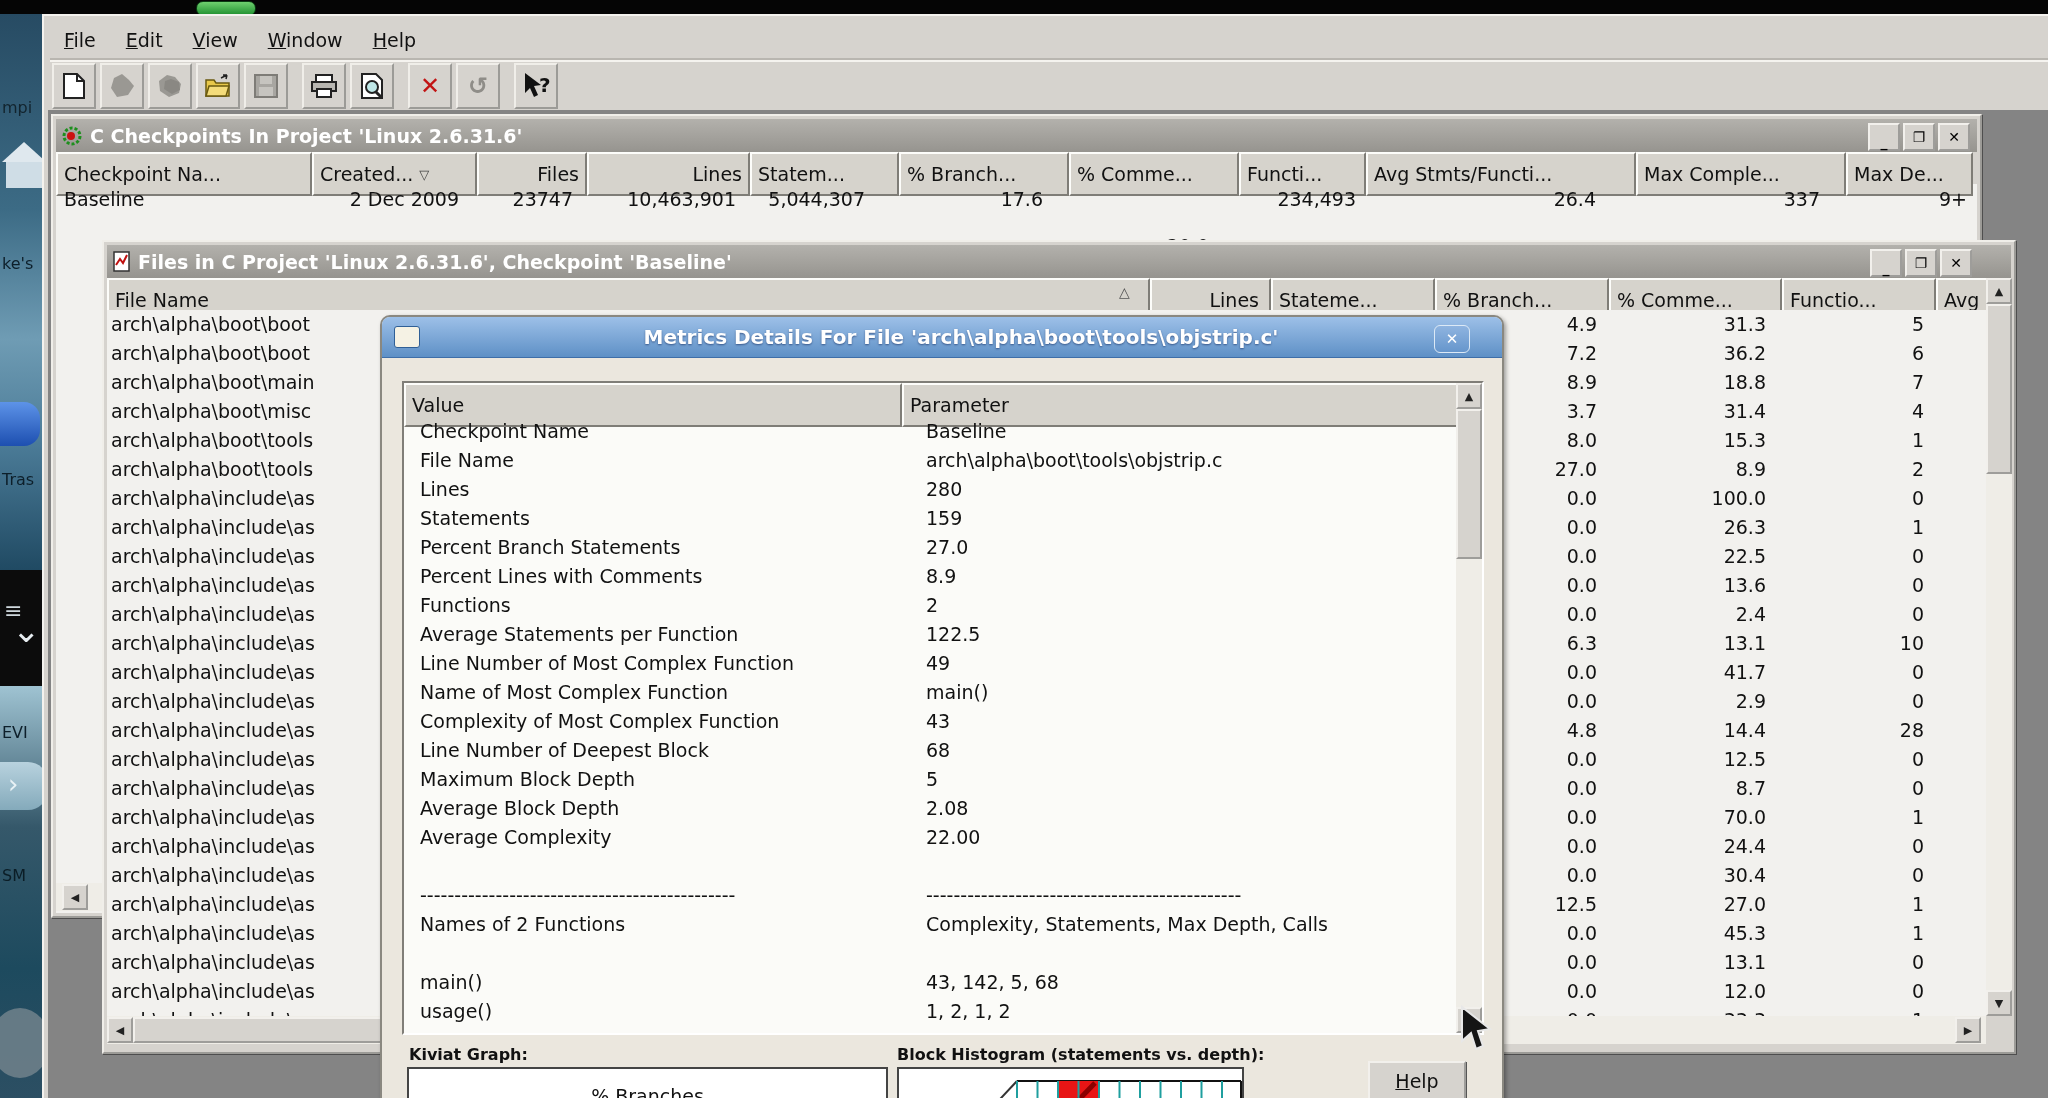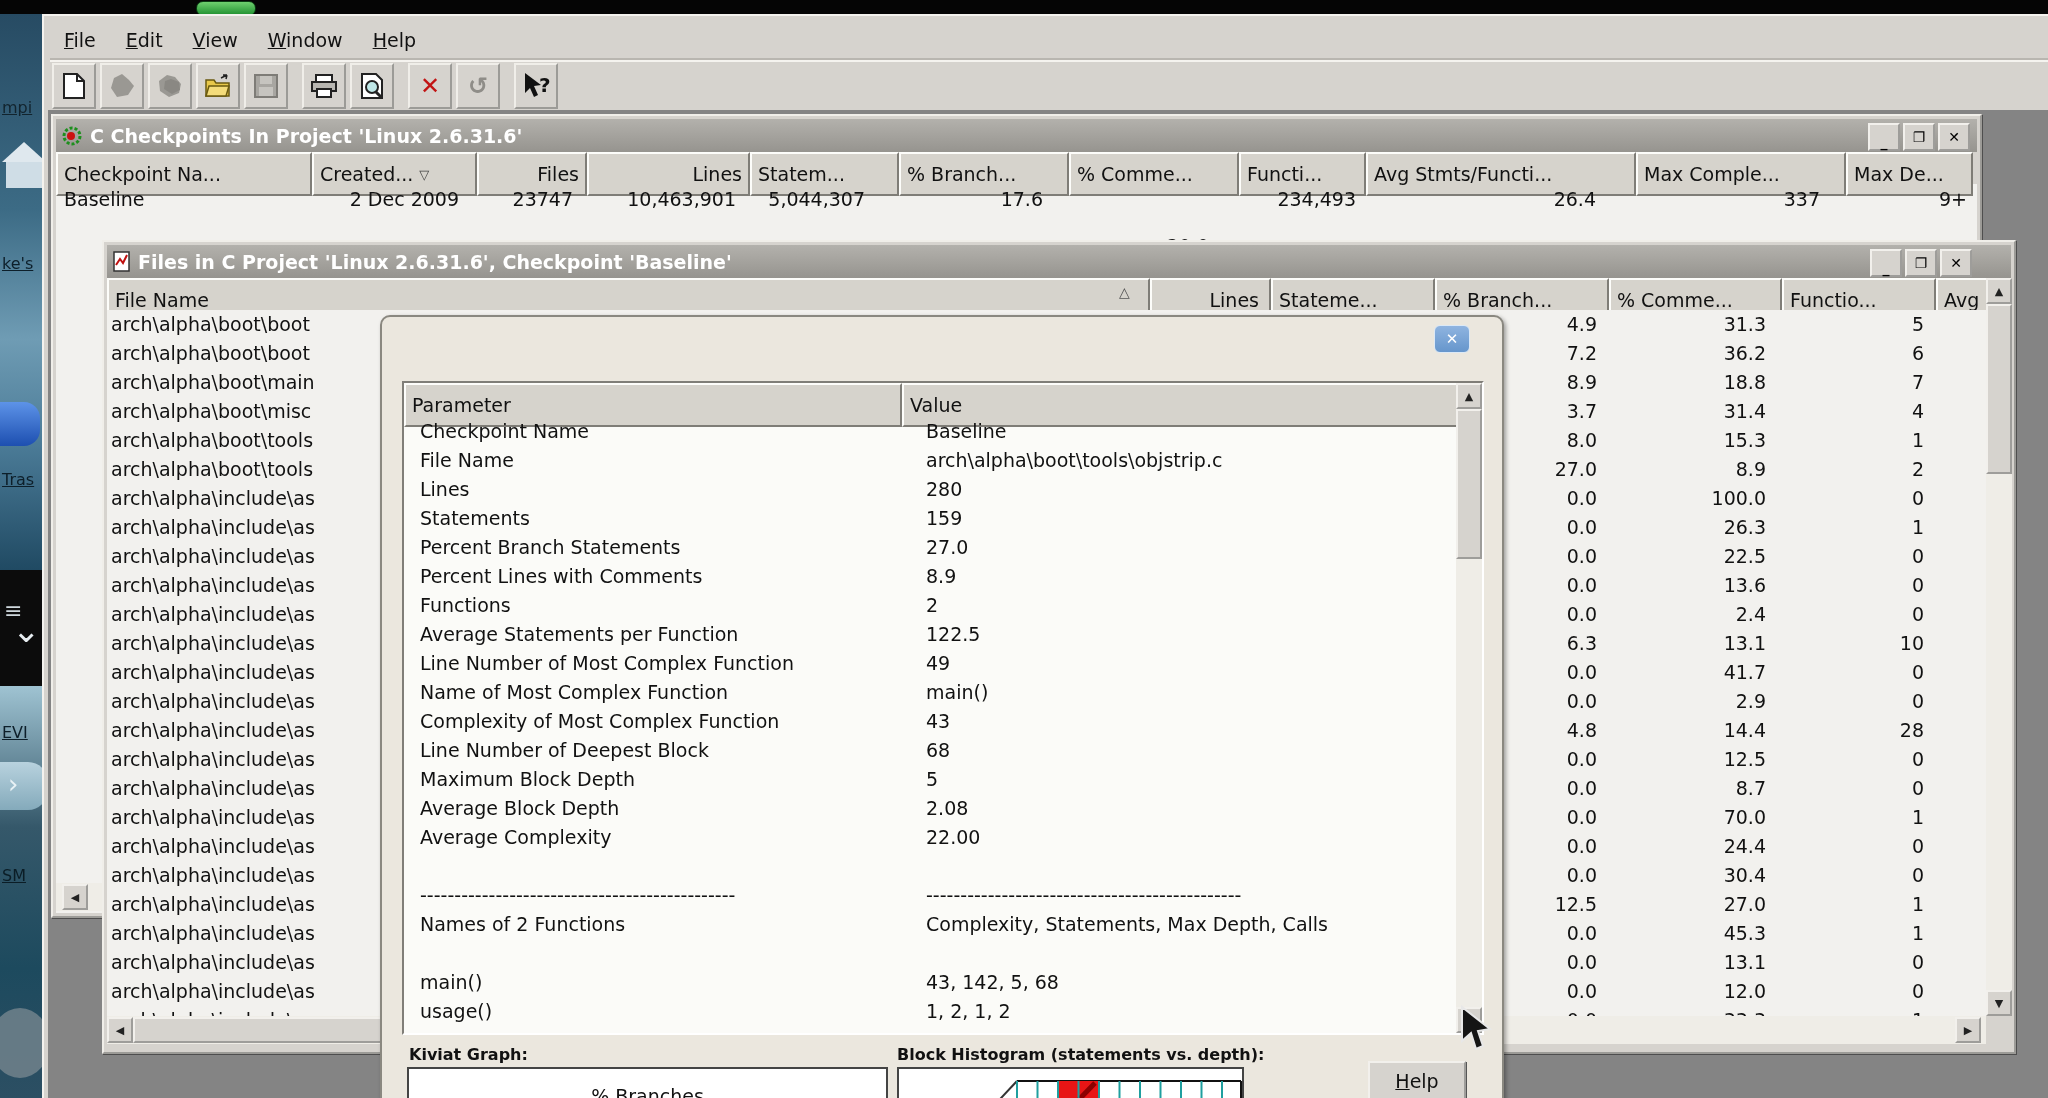--- a/index.html
+++ b/index.html
@@ -5,21 +5,21 @@
   html,body{margin:0;padding:0;background:#000;}
   .screen{position:relative;width:2048px;height:1098px;overflow:hidden;
     font-family:"DejaVu Sans","Liberation Sans",sans-serif;color:#111;background:#000;}
   
   .topbar{position:absolute;left:0;top:0;width:2048px;height:14px;background:#050505;}
   .greenpill{position:absolute;left:196px;top:1px;width:58px;height:13px;border-radius:7px;
     background:linear-gradient(#6fd06f,#1f8f2f);border:1px solid #0a3a12;}
   
   .desk{position:absolute;left:0;top:14px;width:42px;height:1084px;overflow:hidden;
     background:linear-gradient(#274b63,#3c6b85 18%,#6f9cb4 30%,#4a7a96 40%,#123a52 55%,#9fc3d2 62%,#35586a 75%,#1d4a5e 88%,#2c4f63);}
-  .desk .lbl{position:absolute;left:2px;width:44px;font-size:16px;color:#0d1f2a;white-space:nowrap;text-decoration:underline;}
+  .desk .lbl{position:absolute;left:2px;width:44px;font-size:16px;color:#0d1f2a;white-space:nowrap;}
   .house{position:absolute;left:2px;top:128px;width:40px;height:70px;}
   .house .roof{width:0;height:0;border-left:22px solid transparent;border-right:22px solid transparent;border-bottom:20px solid #dfe8ee;}
   .house .body{width:36px;height:26px;background:#cfdde6;margin:0 0 0 4px;}
   .evblock{position:absolute;left:0;top:556px;width:42px;height:116px;background:#0c0c0c;color:#cfd8dd;}
   .evblock .bars{position:absolute;left:4px;top:28px;font-size:22px;}
   .evblock .chev{position:absolute;left:12px;top:40px;font-size:34px;color:#e8eef2;}
   .bluebar{position:absolute;left:0;top:388px;width:40px;height:44px;border-radius:0 16px 16px 0;
     background:linear-gradient(#5d93e8,#1d4fb0);}
   .ribpill{position:absolute;left:0;top:748px;width:40px;height:48px;border-radius:0 20px 20px 0;
     background:linear-gradient(#b8d2de,#84aabb);color:#e9f2f6;font-size:26px;line-height:44px;padding-left:8px;}
@@ -561,28 +561,32 @@
               <span>◀</span>
             </div>
           <div class="sthumb" style="left:26px;top:1px;width:1060px;height:26px;"></div>
           <div class="sbtn" style="left:1848px;top:1px;">
               <span>▶</span>
             </div>
         </div>
       </div>
 
       <div id="dlg">
+        <div class="dtitle">
+          <span class="dicon"></span>
+          <span class="txt">Metrics Details For File 'arch\alpha\boot\tools\objstrip.c'</span>
+        </div>
         <div class="dclose">
             <span>✕</span>
           </div>
 
         <div class="lbox">
           <div class="hdr">
+            <div class="hc">Value</div>
             <div class="hc">Parameter</div>
-            <div class="hc">Value</div>
           </div>
           <div class="drows">
 
               <div class="drow">
                 <div class="p">Checkpoint Name</div>
                 <div class="v">Baseline</div>
               </div>
 
               <div class="drow">
                 <div class="p">File Name</div>

